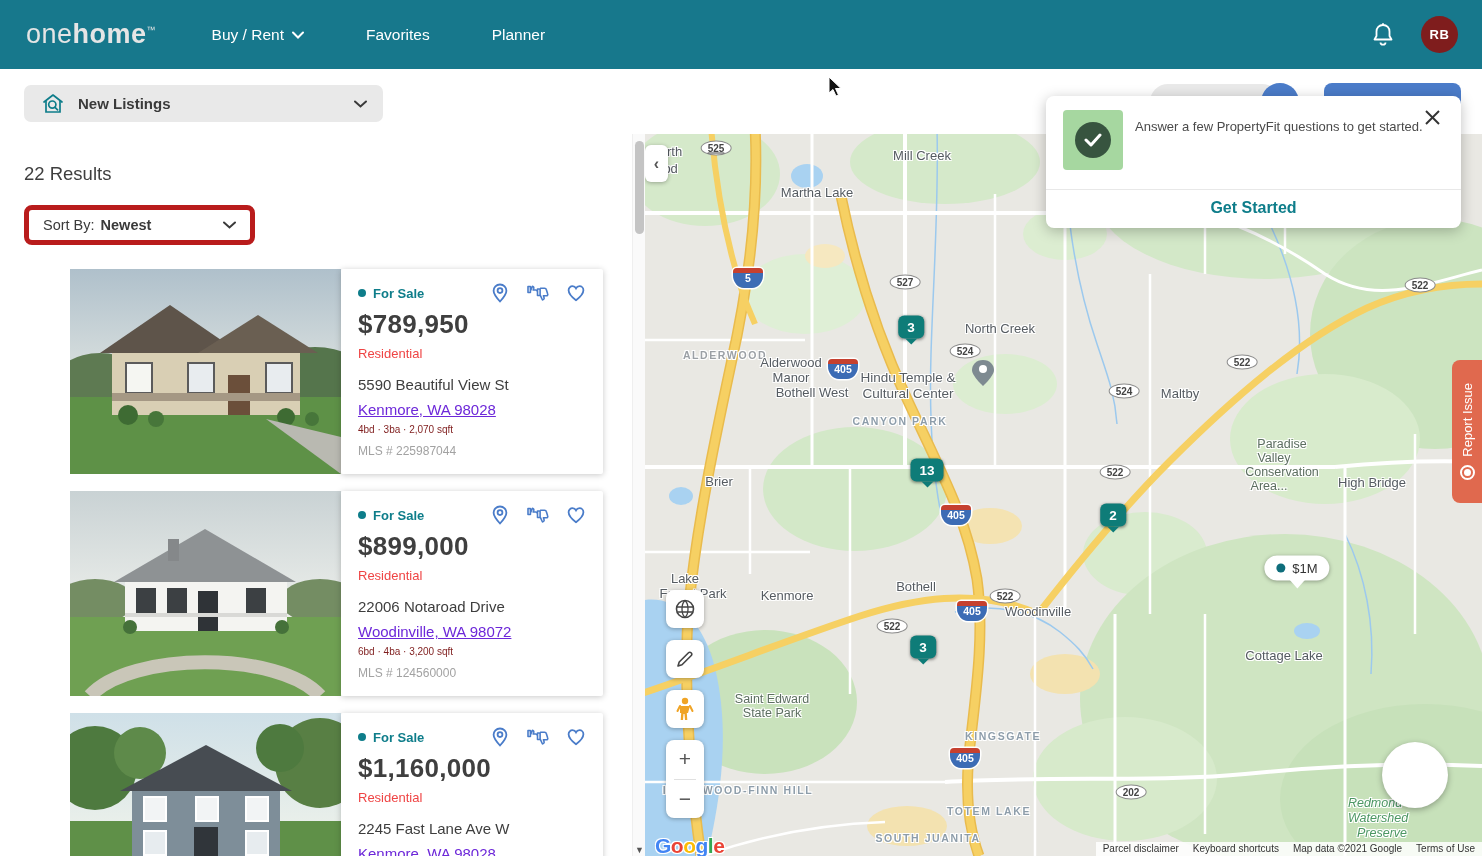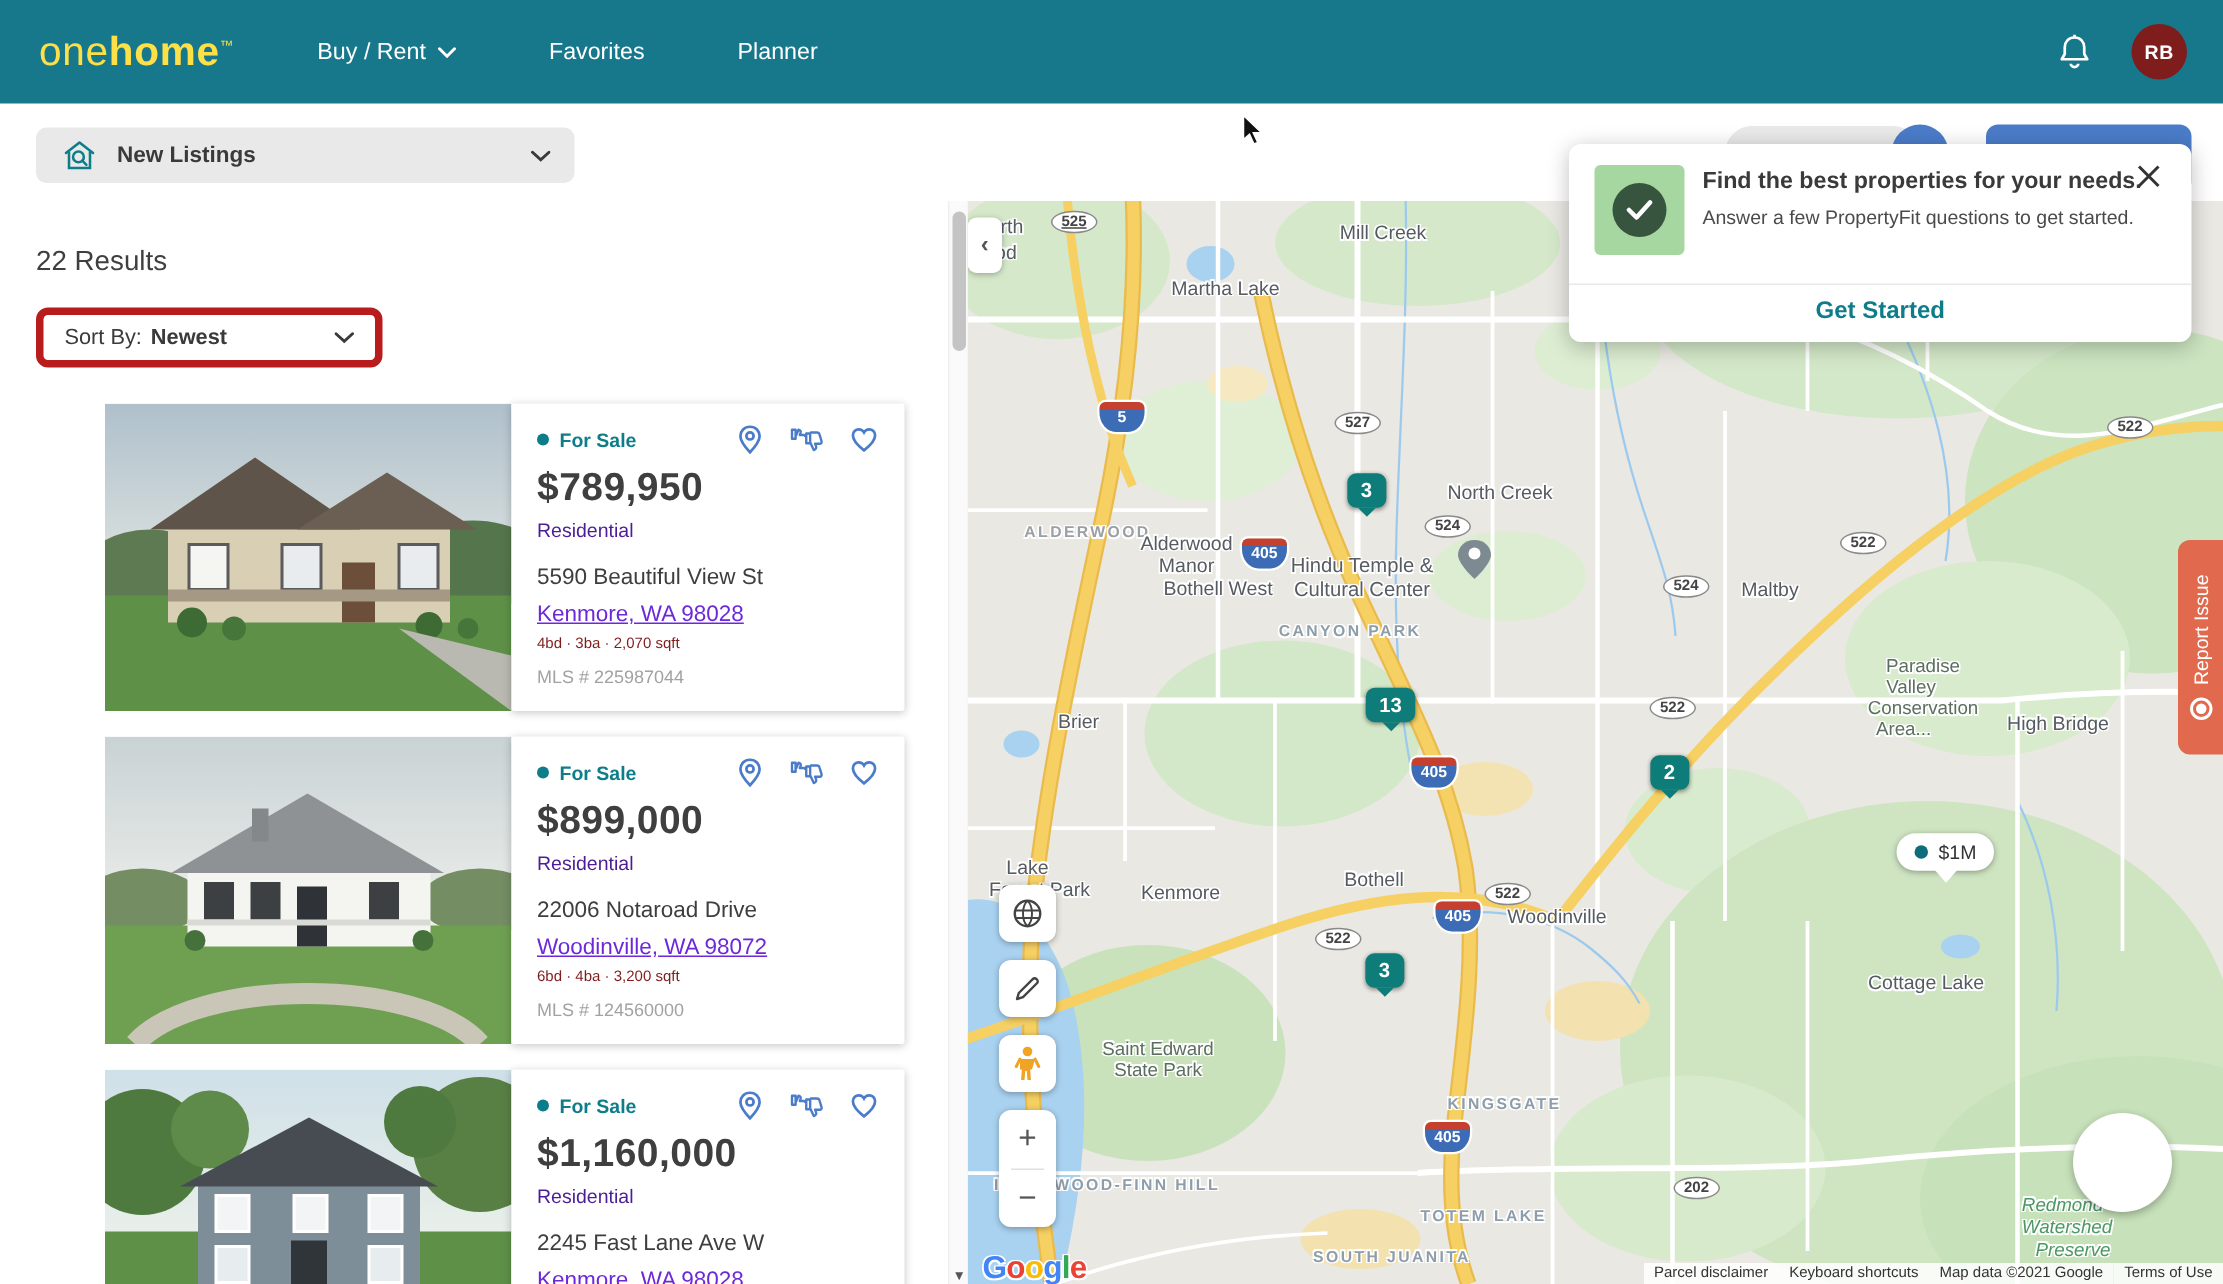--- a/index.html
+++ b/index.html
@@ -2,21 +2,21 @@
 <html><head>
 <meta charset="utf-8">
 <style>
   * { margin:0; padding:0; box-sizing:border-box; }
   html,body { width:1482px; height:856px; }
   body { font-family:"Liberation Sans","DejaVu Sans",sans-serif; background:#fff; overflow:hidden; }
   .page { position:relative; width:1482px; height:856px; overflow:hidden; background:#fff; }
 
   
   .topnav { position:absolute; left:0; top:0; width:1482px; height:69px; background:#17788C; display:flex; align-items:center; z-index:10; }
-  .logo { margin-left:26px; color:#fde047; font-size:27px; display:flex; align-items:flex-start; }
+  .logo { margin-left:26px; color:#e5e5e5; font-size:27px; display:flex; align-items:flex-start; }
   .logo .lt { font-weight:300; letter-spacing:.5px; }
   .logo .bd { font-weight:700; letter-spacing:.5px; }
   .logo .tm { font-size:9px; margin-top:6px; }
   .navitems { display:flex; margin-left:56px; gap:62px; }
   .navitem { color:#fff; font-size:15.5px; font-weight:500; display:flex; align-items:center; gap:8px; cursor:pointer; }
   .nav-right { margin-left:auto; display:flex; align-items:center; gap:26px; margin-right:24px; }
   .avatar { width:37px; height:37px; border-radius:50%; background:#7f1d1d; color:#fff; font-size:13px; font-weight:700; display:flex; align-items:center; justify-content:center; letter-spacing:.5px; }
 
   
   .subbar { position:absolute; left:0; top:69px; width:1482px; height:65px; background:#fff; z-index:4; }
@@ -40,21 +40,21 @@
   .card { display:flex; width:581px; height:205px; margin-bottom:17px; margin-left:-2px;padding-left:48px; }
   .photo { width:271px; height:205px; flex:none; overflow:hidden; }
   .photo svg { display:block; }
   .info { width:310px; background:#fff; box-shadow:0 1px 6px rgba(0,0,0,.22); border-radius:2px; padding:13px 14px 0 17px; position:relative; }
   .status-row { display:flex; align-items:center; }
   .status { display:flex; align-items:center; gap:7px; font-size:13px; font-weight:700; color:#0E7D8A; }
   .dot { width:8px; height:8px; border-radius:50%; background:#0E7D8A; }
   .card-icons { margin-left:auto; display:flex; gap:14px; margin-right:2px; }
   .cicon { cursor:pointer; }
   .price { margin-top:5px; font-size:26px; font-weight:600; color:#3F3F3F; letter-spacing:.3px; }
-  .ptype { margin-top:6px; font-size:13px; color:#4c1d95; }
+  .ptype { margin-top:6px; font-size:13px; color:#ef4444; }
   .addr1 { margin-top:15px; font-size:15px; color:#3E3E3E; }
   .addr2 { margin-top:8px; font-size:15px; color:#6d28d9;text-decoration:underline; }
   .specs { margin-top:6px; font-size:10px; color:#7f1d1d; }
   .mls  { margin-top:9px; font-size:12px; color:#A2A2A2; }
 
   
   .pscroll { position:absolute; left:632px; top:134px; width:13px; height:722px; background:#FAFAFA; border-left:1px solid #EFEFEF; z-index:3; }
   .pthumb { position:absolute; left:2px; top:7px; width:9px; height:93px; border-radius:5px; background:#C4C4C4; }
   .parrow { position:absolute; left:2px; bottom:1px; font-size:9px; color:#555; }
 
@@ -535,21 +535,20 @@
   <div class="popup">
     <div class="popup-body">
       <div class="pgreen">
         <div class="pcheck">
           <svg width="18" height="14" viewBox="0 0 18 14">
               <polyline points="2,7 7,12 16,2" fill="none" stroke="#fff" stroke-width="3" stroke-linecap="round" stroke-linejoin="round"></polyline>
             </svg>
         </div>
       </div>
       <div class="ptexts">
-        <div class="ptitle">Find the best properties for your needs.</div>
         <div class="psub">Answer a few PropertyFit questions to get started.</div>
       </div>
     </div>
     <svg class="pclose" width="17" height="17" viewBox="0 0 17 17">
       <line x1="2" y1="2" x2="15" y2="15" stroke="#333" stroke-width="2"></line>
         <line x1="15" y1="2" x2="2" y2="15" stroke="#333" stroke-width="2"></line>
     </svg>
     <div class="pdivider"></div>
     <div class="pcta">Get Started</div>
   </div>

